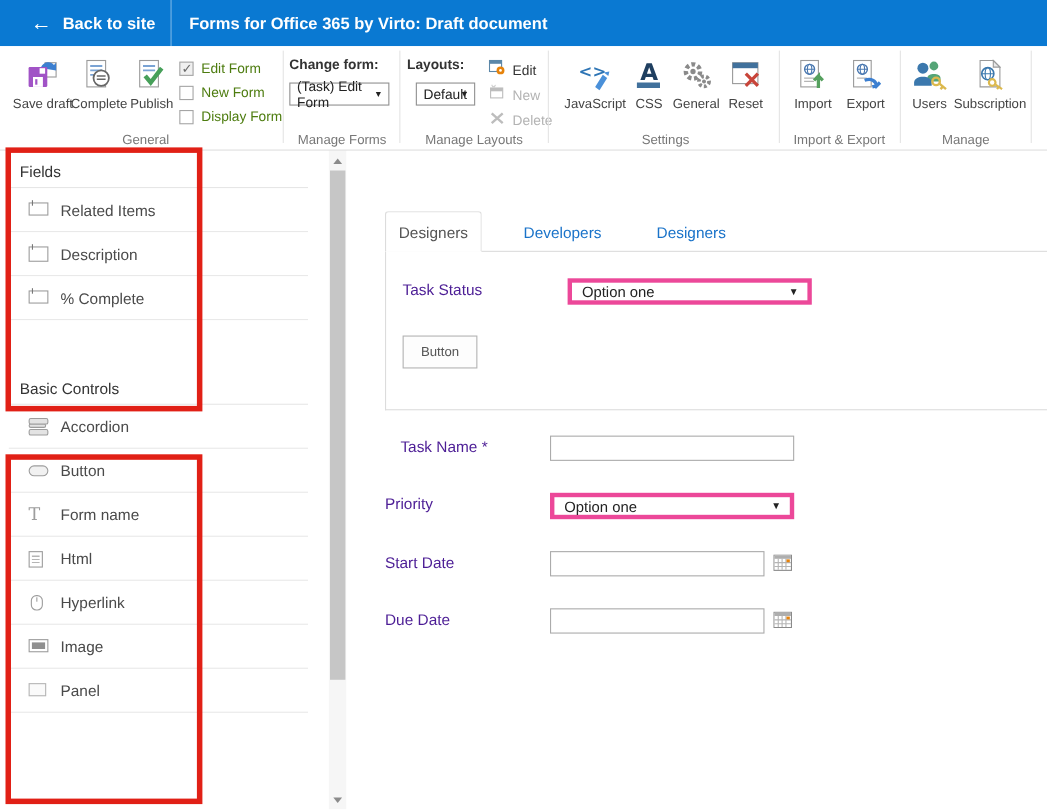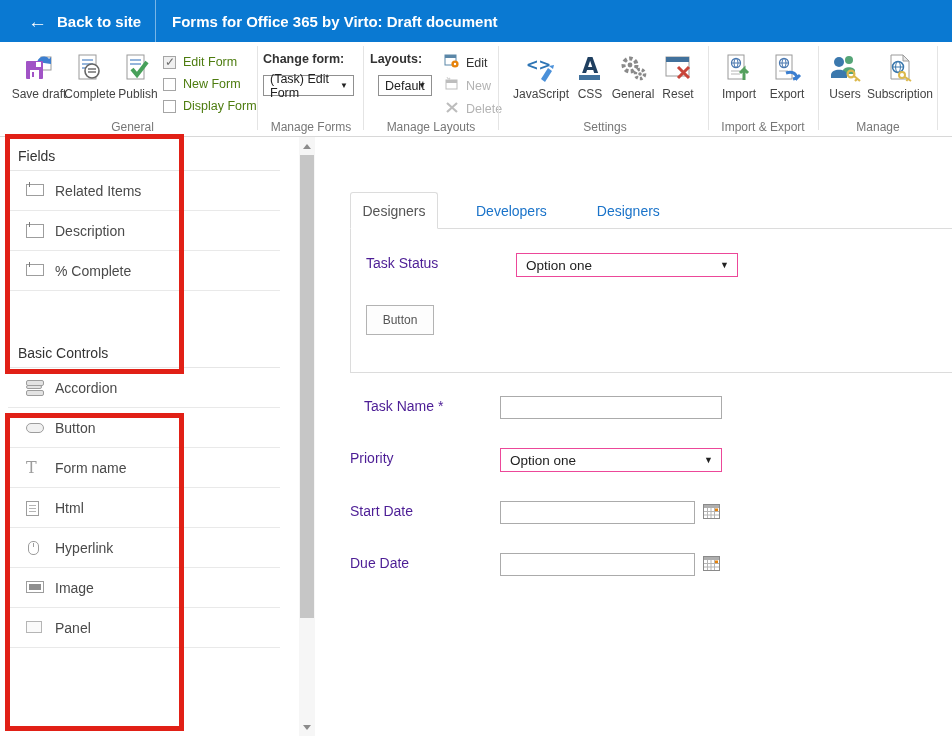--- a/index.html
+++ b/index.html
@@ -87,21 +87,21 @@
 
   
   .main { position:absolute; left:315px; top:137px; right:0; bottom:0; background:#fff; }
   .tabs-row { position:absolute; left:35px; right:0; top:55px; height:37px; border-bottom:1px solid #dcdcdc; display:flex; }
   .tab { height:37px; display:flex; align-items:center; justify-content:center; font-size:14px; cursor:pointer; }
   .tab.active { width:88px; background:#fff; border:1px solid #dcdcdc; border-bottom:1px solid #fff; border-radius:3px 3px 0 0; color:#555; margin-bottom:-1px; }
   .tab.link { color:#1a73c9; padding:0 24px; }
   .tab-panel { position:absolute; left:35px; right:0; top:92px; height:144px; border-left:1px solid #dcdcdc; border-bottom:1px solid #dcdcdc; }
 
   .flabel { position:absolute; font-size:14px; color:#4c1d95; white-space:nowrap; }
-  .fselect { position:absolute; height:24px; background:#fff; border:1px solid #ec4899; display:flex; align-items:center; padding:0 20px 0 9px; font-size:13.5px; color:#222; cursor:pointer; }
+  .fselect { position:absolute; height:24px; background:#fff; border:4px solid #ec4899; display:flex; align-items:center; padding:0 20px 0 9px; font-size:13.5px; color:#222; cursor:pointer; }
   .fselect .caret { position:absolute; right:8px; font-size:9px; color:#222; }
   .finput { position:absolute; height:23px; background:#fff; border:1px solid #ababab; }
   .fbutton { position:absolute; width:68px; height:30px; background:#fdfdfd; border:1px solid #b3b3b3; display:flex; align-items:center; justify-content:center; font-size:12px; color:#555; cursor:pointer; }
   .cal { position:absolute; width:17px; height:15px; cursor:pointer; }
 </style>
 </head>
 <body>
 
 <div id="app">
 

